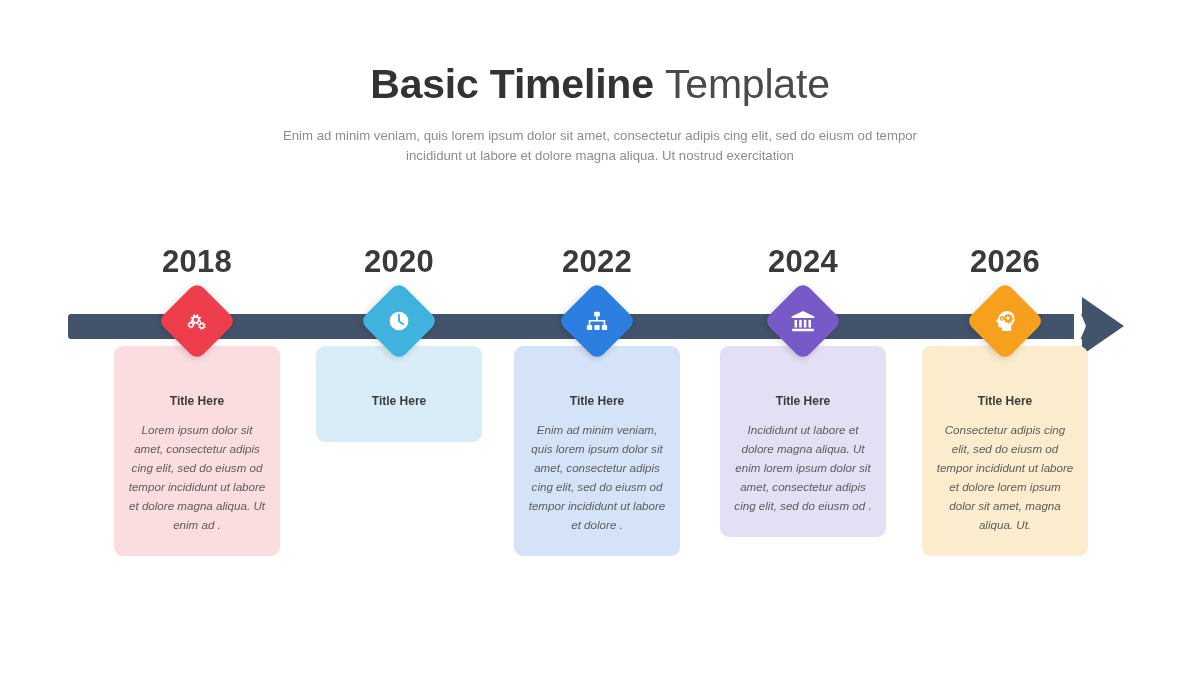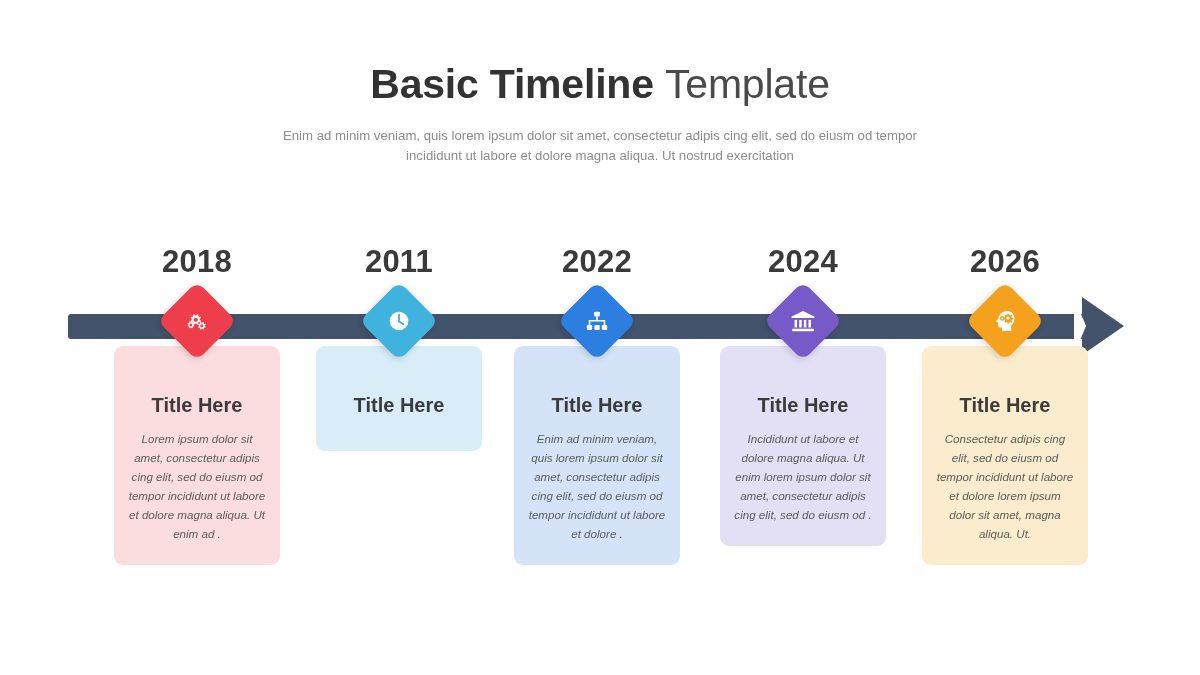--- a/index.html
+++ b/index.html
@@ -101,21 +101,21 @@
     position: absolute;
     top: 100px;
     left: 0;
     width: 166px;
     border-radius: 9px;
     box-sizing: border-box;
     padding: 48px 13px 22px 13px;
   }
   .card-title {
     text-align: center;
-    font-size: 20px;
+    font-size: 12px;
     font-weight: bold;
     color: #3b3b3b;
     margin-bottom: 12px;
   }
   .card-body {
     text-align: center;
     font-size: 11.6px;
     line-height: 19px;
     color: #5c5c5c;
     font-style: italic;
@@ -186,21 +186,21 @@
           <path d="M19.6 17.6l1.1-.4.7 1.1 1.2 0 .7-1.1 1.1.4-.2 1.2.9.9 1.2-.2.4 1.1-1.1.7 0 1.2 1.1.7-.4 1.1-1.2-.2-.9.9.2 1.2-1.1.4-.7-1.1-1.2 0-.7 1.1-1.1-.4.2-1.2-.9-.9-1.2.2-.4-1.1 1.1-.7 0-1.2-1.1-.7.4-1.1 1.2.2.9-.9z"></path>
           <circle cx="21.9" cy="21.9" r="1.9" fill="#ee3e4c"></circle>
           <path d="M6.4 16.8l1-.4.6 1 1.1 0 .6-1 1 .4-.2 1.1.8.8 1.1-.2.4 1-1 .6 0 1.1 1 .6-.4 1-1.1-.2-.8.8.2 1.1-1 .4-.6-1-1.1 0-.6 1-1-.4.2-1.1-.8-.8-1.1.2-.4-1 1-.6 0-1.1-1-.6.4-1 1.1.2.8-.8z"></path>
           <circle cx="8.5" cy="20.9" r="1.7" fill="#ee3e4c"></circle>
         </svg>
       </div>
     </div>
   </div>
 
   <div class="item" style="left:316px">
-    <div class="year">2011</div>
+    <div class="year">2020</div>
     <div class="card" style="background: rgb(216, 237, 247);">
       <div class="card-title">Title Here</div>
     </div>
     <div class="diamond-wrap">
       <div class="diamond" style="background: rgb(64, 178, 222);"></div>
       <div class="diamond-icon">
         <svg viewBox="0 0 32 32">
           <circle cx="16" cy="16" r="11.5" fill="#ffffff"></circle>
           <path d="M16 8.2v8.1l5.1 3.6" stroke="#40b2de" stroke-width="2.3" fill="none" stroke-linecap="round" stroke-linejoin="round"></path>
         </svg>

